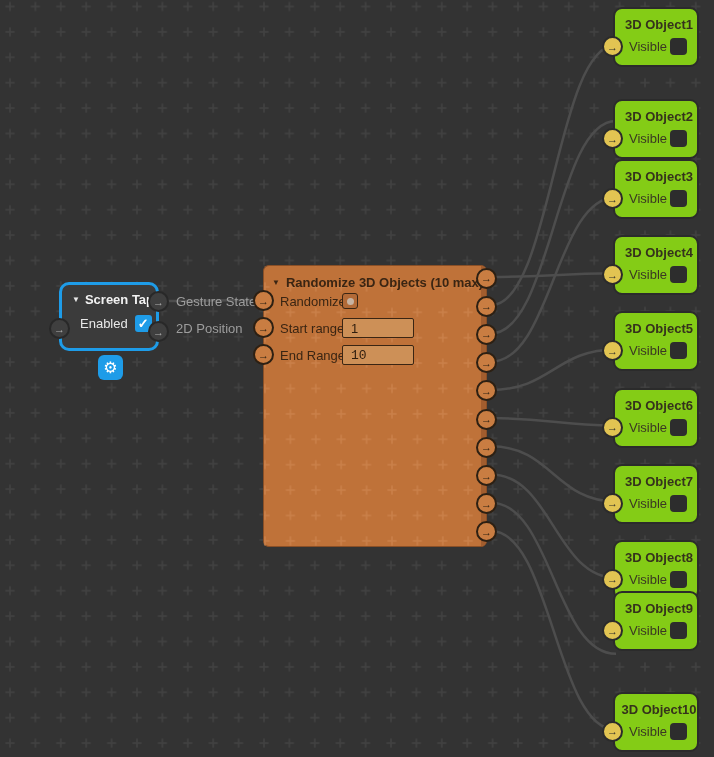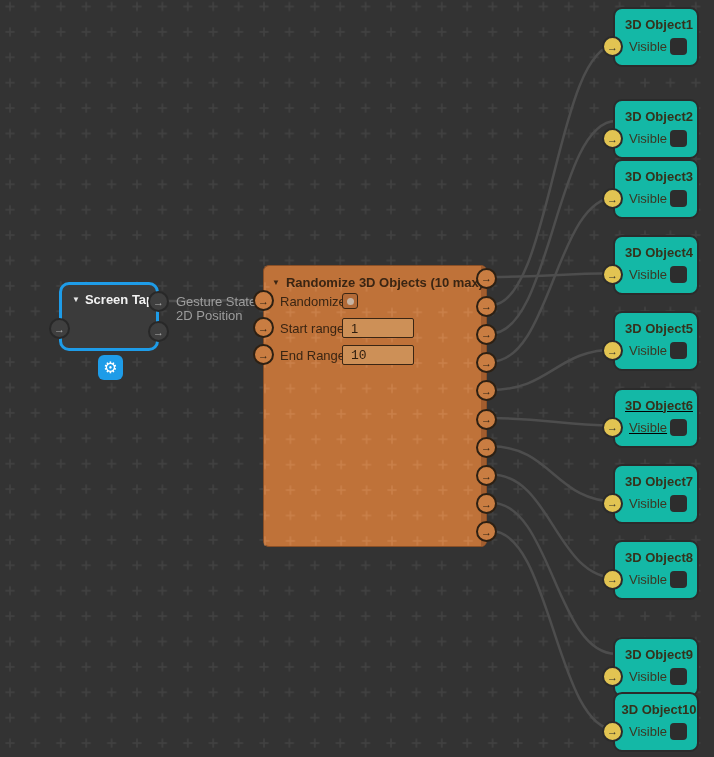--- a/index.html
+++ b/index.html
@@ -50,21 +50,21 @@
   .text-input{position:absolute;left:78px;width:72px;height:20px;box-sizing:border-box;
               background:#cd9057;border:1.5px solid #3a2513;border-radius:2px;
               color:#2f1d0e;font-size:13px;font-family:"Liberation Sans",sans-serif;
               padding:0 0 0 8px;outline:none;}
   #pulse-btn{position:absolute;left:78px;width:16px;height:16px;background:#b26a37;
              border:1.5px solid #3a2513;border-radius:3px;box-sizing:border-box;
              display:flex;align-items:center;justify-content:center;}
   #pulse-btn .dot{width:7px;height:7px;border-radius:50%;background:#c7b3a2;}
 
   
-  .obj-node{position:absolute;left:613px;width:86px;height:60px;background:#14b8a6;
+  .obj-node{position:absolute;left:613px;width:86px;height:60px;background:#84cc16;
             border:2px solid #2b2b2b;border-radius:9px;box-sizing:border-box;z-index:2;}
   .obj-node .obj-title{text-align:center;color:#35321c;font-size:13px;font-weight:bold;
                        padding-top:8px;padding-left:6px;white-space:nowrap;}
   .obj-node .visible-row{display:flex;align-items:center;justify-content:space-between;
                          padding:6px 10px 0 14px;text-align:center;}
   .obj-node .visible-label{color:#3b3823;font-size:13px;}
 </style>
 </head>
 <body>
 
@@ -95,27 +95,31 @@
         <path d="M 491 502.76 C 551 502.76 556 653.8 616 653.8" fill="none" stroke="#4d4d4d" stroke-width="2.5"></path>
         <path d="M 491 530.98 C 551 530.98 556 729.9 616 729.9" fill="none" stroke="#4d4d4d" stroke-width="2.5"></path>
       </g>
   </svg>
 
   <div id="screen-tap" class="node">
     <div class="title-row">
       <span class="tri">▼</span>
       <span class="title">Screen Tap</span>
     </div>
+    <div class="enabled-row">
+      <span class="enabled-label">Enabled</span>
+      <span class="checkbox on">✓</span>
+    </div>
     <span class="port gray" style="left:-13px;top:33px;">→</span>
     <span class="port gray" style="right:-13px;top:6px;">→</span>
     <span class="port gray" style="right:-13px;top:36px;">→</span>
   </div>
 
   <div class="out-label" style="left:176px;top:294px;">Gesture State</div>
-  <div class="out-label" style="left:176px;top:308px;">2D Position</div>
+  <div class="out-label" style="left:176px;top:321px;">2D Position</div>
 
   <div id="gear-btn">
     <span>⚙</span>
   </div>
 
   <div id="randomizer" class="node">
     <svg class="gridsvg" width="222" height="280">
         <rect width="222" height="280" fill="url(#plusgridOrange)"></rect>
       </svg>
     <div class="strip"></div>
@@ -199,21 +203,21 @@
       <span class="port yellow" style="left:-13px;top:27px;">→</span>
     </div>
       <div class="obj-node" style="top: 311.4px;">
       <div class="obj-title">3D Object5</div>
       <div class="visible-row">
         <span class="visible-label">Visible</span>
         <span class="checkbox off"></span>
       </div>
       <span class="port yellow" style="left:-13px;top:27px;">→</span>
     </div>
-      <div class="obj-node" style="top: 387.5px; text-decoration: underline;">
+      <div class="obj-node" style="top: 387.5px;">
       <div class="obj-title">3D Object6</div>
       <div class="visible-row">
         <span class="visible-label">Visible</span>
         <span class="checkbox off"></span>
       </div>
       <span class="port yellow" style="left:-13px;top:27px;">→</span>
     </div>
       <div class="obj-node" style="top: 463.6px;">
       <div class="obj-title">3D Object7</div>
       <div class="visible-row">
@@ -223,21 +227,21 @@
       <span class="port yellow" style="left:-13px;top:27px;">→</span>
     </div>
       <div class="obj-node" style="top: 539.7px;">
       <div class="obj-title">3D Object8</div>
       <div class="visible-row">
         <span class="visible-label">Visible</span>
         <span class="checkbox off"></span>
       </div>
       <span class="port yellow" style="left:-13px;top:27px;">→</span>
     </div>
-      <div class="obj-node" style="top: 637px;">
+      <div class="obj-node" style="top: 591px;">
       <div class="obj-title">3D Object9</div>
       <div class="visible-row">
         <span class="visible-label">Visible</span>
         <span class="checkbox off"></span>
       </div>
       <span class="port yellow" style="left:-13px;top:27px;">→</span>
     </div>
       <div class="obj-node" style="top: 691.9px;">
       <div class="obj-title">3D Object10</div>
       <div class="visible-row">

